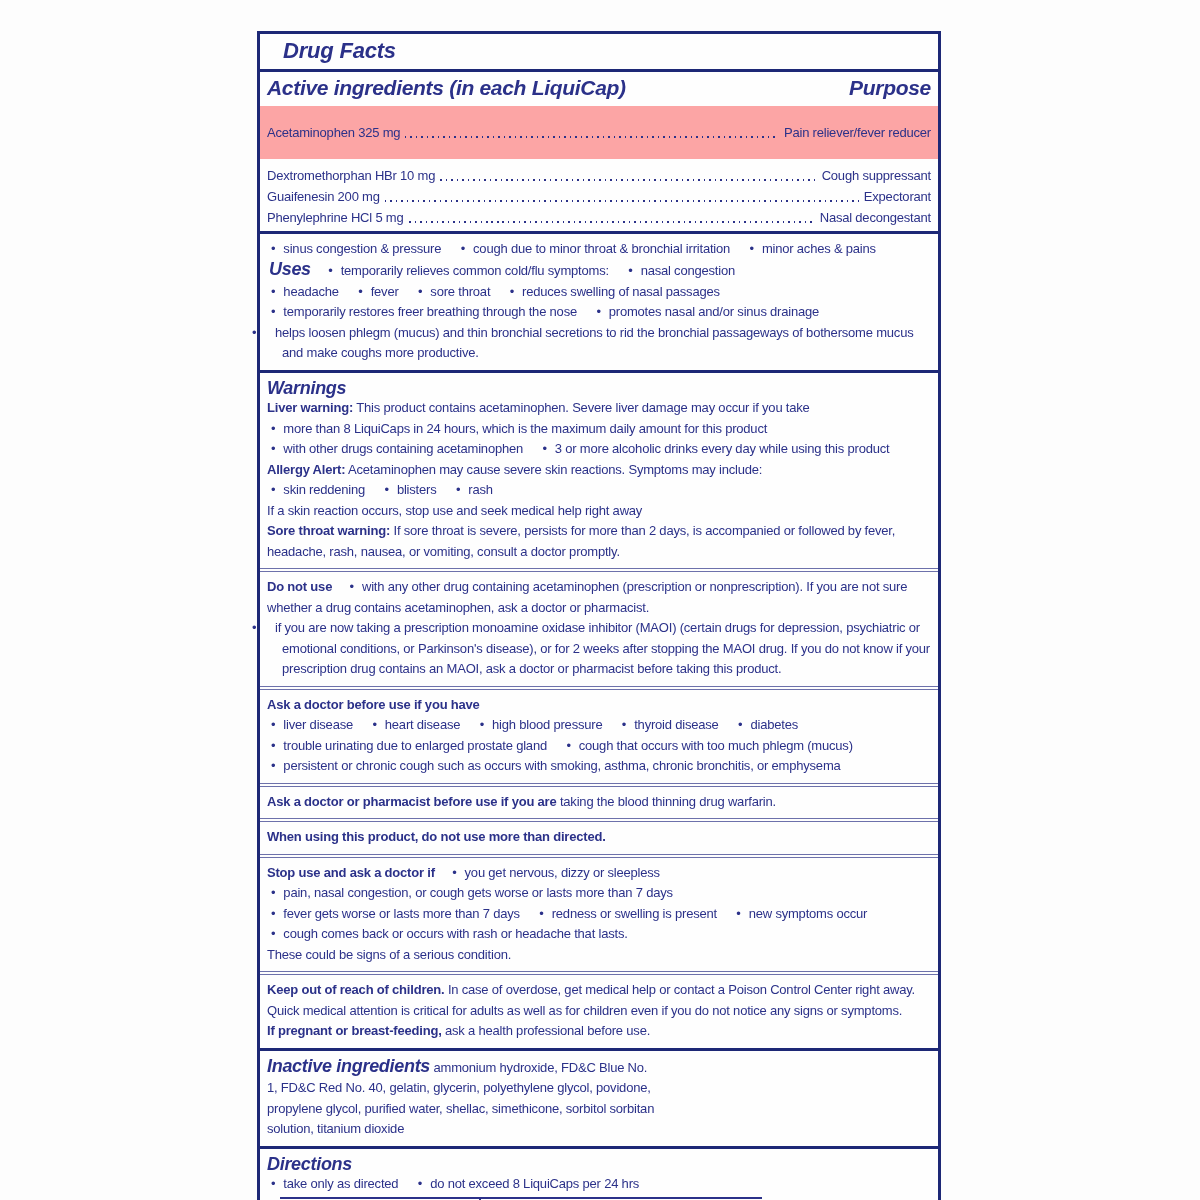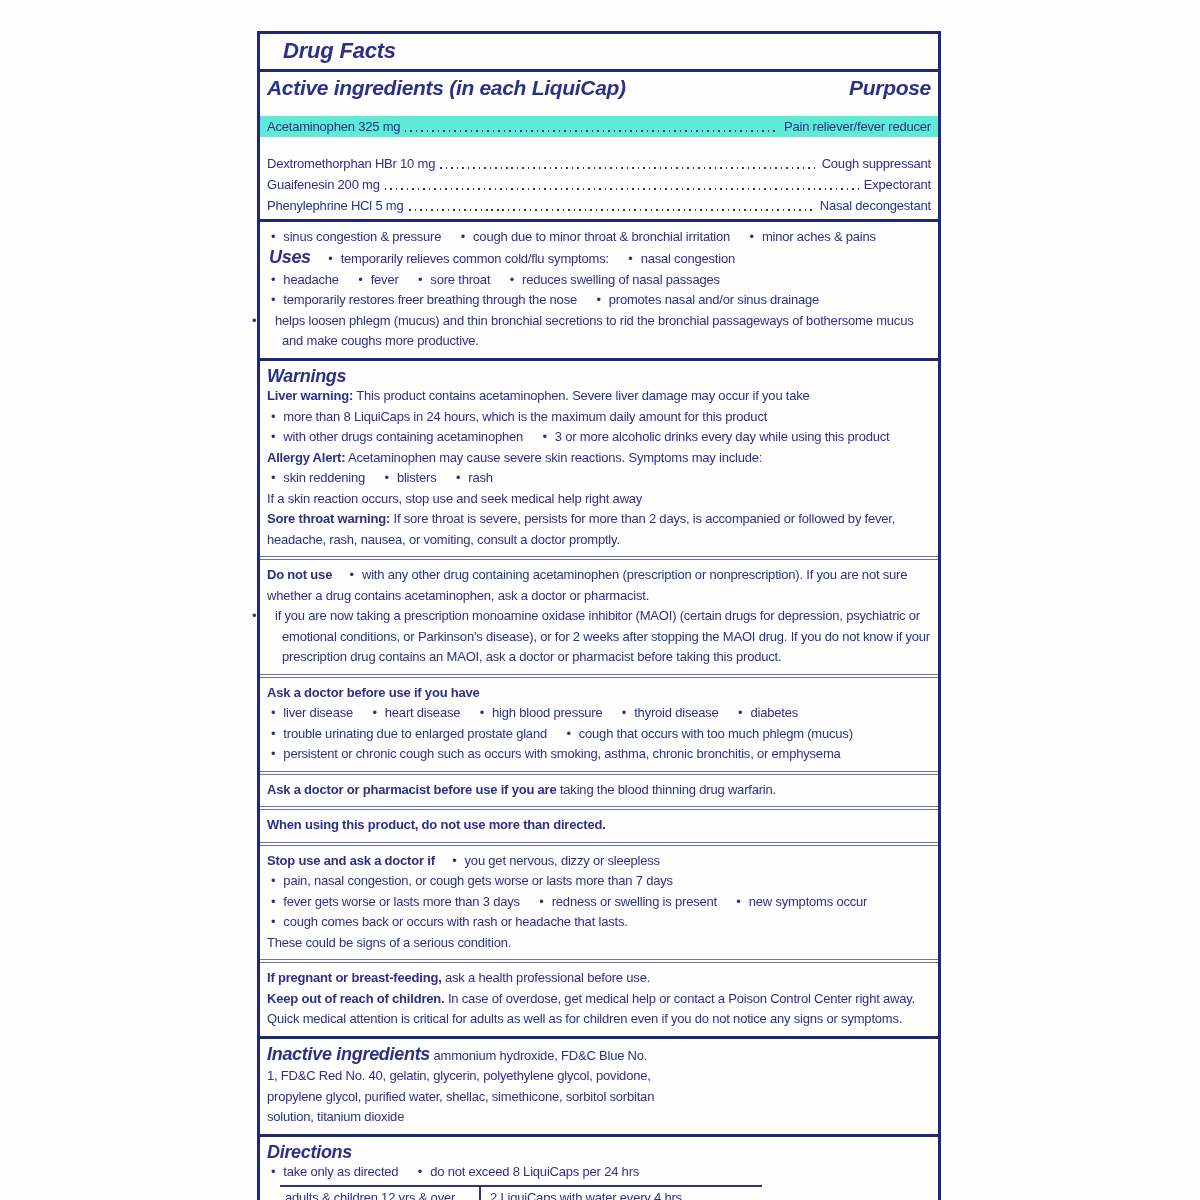--- a/index.html
+++ b/index.html
@@ -22,21 +22,21 @@
     height:4px; margin:3px -7px;
     background:linear-gradient(to bottom,#6d71ab 0,#6d71ab 1px,transparent 1px,transparent 3px,#6d71ab 3px,#6d71ab 4px);
   }
   .subhead-row { display:flex; justify-content:space-between; align-items:baseline; padding:3px 0 1px 0; }
   .irow { display:flex; align-items:baseline; line-height:21px; }
   .irow .leader {
     flex:1; align-self:stretch; margin:0 5px;
     background:repeating-linear-gradient(90deg,#2b3189 0 1.5px,transparent 1.5px 5.5px);
     background-size:100% 2px; background-repeat:no-repeat; background-position:0 calc(100% - 5px);
   }
-  .irow.hl { background:#5eead4; margin:16px -7px; padding:0 7px; }
+  .irow.hl { background:#fca5a5; margin:6px -7px; padding:16px 7px; }
   .sec { padding:2px 0 3px 0; }
   .bline { padding-left:2px; }
   .bu { display:inline-block; }
   .bu.first { margin:0 8px 0 2px; }
   .bu.mid { margin:0 8px 0 16px; }
   .bu.lead { margin:0 8px 0 14px; }
   .hang { padding-left:15px; text-indent:-15px; }
   .hang .bu { margin-right:8px; }
   .narrow { width:392px; }
   .dtable { width:482px; margin:2px 0 3px 13px; border-top:2.5px solid #2b3189; }
@@ -186,40 +186,40 @@
 
   <div class="sec">
     <div>
       <span class="b">Stop use and ask a doctor if</span>
       <span class="bu lead">•</span><span>you get nervous, dizzy or sleepless</span>
     </div>
     <div class="bline">
       <span class="bu first">•</span><span>pain, nasal congestion, or cough gets worse or lasts more than 7 days</span>
     </div>
     <div class="bline">
-      <span class="bu first">•</span><span>fever gets worse or lasts more than 3 days</span>
+      <span class="bu first">•</span><span>fever gets worse or lasts more than 7 days</span>
       <span class="bu mid">•</span><span>redness or swelling is present</span>
       <span class="bu mid">•</span><span>new symptoms occur</span>
     </div>
     <div class="bline">
       <span class="bu first">•</span><span>cough comes back or occurs with rash or headache that lasts.</span>
     </div>
     <div>These could be signs of a serious condition.</div>
   </div>
 
   <div class="rule-thin"></div>
 
   <div class="sec">
     <div>
+      <span class="b">Keep out of reach of children.</span>
+      <span>In case of overdose, get medical help or contact a Poison Control Center right away. Quick medical attention is critical for adults as well as for children even if you do not notice any signs or symptoms.</span>
+    </div>
+    <div>
       <span class="b">If pregnant or breast-feeding,</span>
       <span>ask a health professional before use.</span>
-    </div>
-    <div>
-      <span class="b">Keep out of reach of children.</span>
-      <span>In case of overdose, get medical help or contact a Poison Control Center right away. Quick medical attention is critical for adults as well as for children even if you do not notice any signs or symptoms.</span>
     </div>
   </div>
 
   <div class="rule-heavy"></div>
 
   <div class="sec narrow">
     <span class="h2">Inactive ingredients</span>
     <span>ammonium hydroxide, FD&amp;C Blue No. 1, FD&amp;C Red No. 40, gelatin, glycerin, polyethylene glycol, povidone, propylene glycol, purified water, shellac, simethicone, sorbitol sorbitan solution, titanium dioxide</span>
   </div>
 

